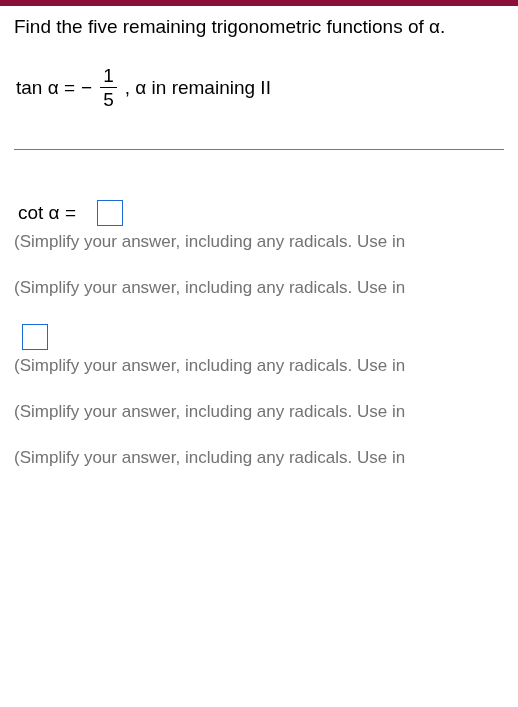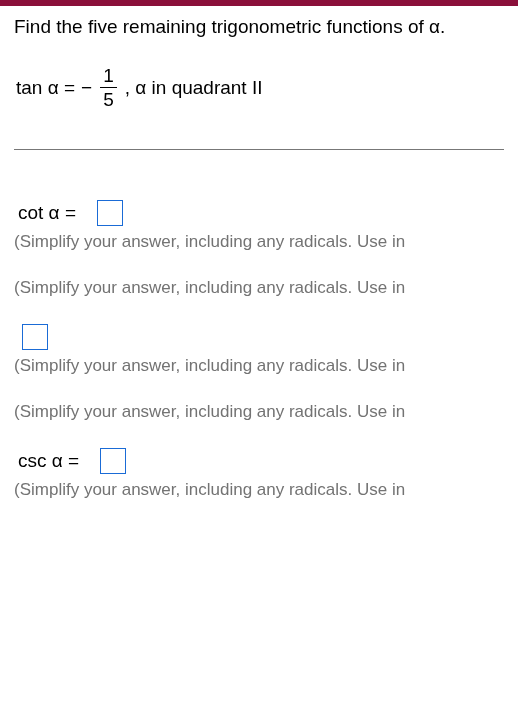--- a/index.html
+++ b/index.html
@@ -27,39 +27,35 @@
 
   <div class="prompt">Find the five remaining trigonometric functions of α.</div>
 
   <div class="given">
     <span>tan α = </span>
     <span>−</span>
     <span class="frac">
       <span class="num">1</span>
       <span class="den">5</span>
     </span>
-    <span>, α in quadrant II</span>
+    <span>, α in remaining II</span>
   </div>
 
   <div class="hr"></div>
 
   <div class="row">
     <span class="label">cot α = </span>
     <span class="ansbox"></span>
   </div>
   <div class="hint">(Simplify your answer, including any radicals. Use in</div>
 
   <div class="hint">(Simplify your answer, including any radicals. Use in</div>
 
   <div class="row">
     <span class="ansbox"></span>
   </div>
   <div class="hint">(Simplify your answer, including any radicals. Use in</div>
 
   <div class="hint">(Simplify your answer, including any radicals. Use in</div>
 
-  <div class="row">
-    <span class="label">csc α = </span>
-    <span class="ansbox"></span>
-  </div>
   <div class="hint">(Simplify your answer, including any radicals. Use in</div>
 
 </div>
 
 </body></html>

